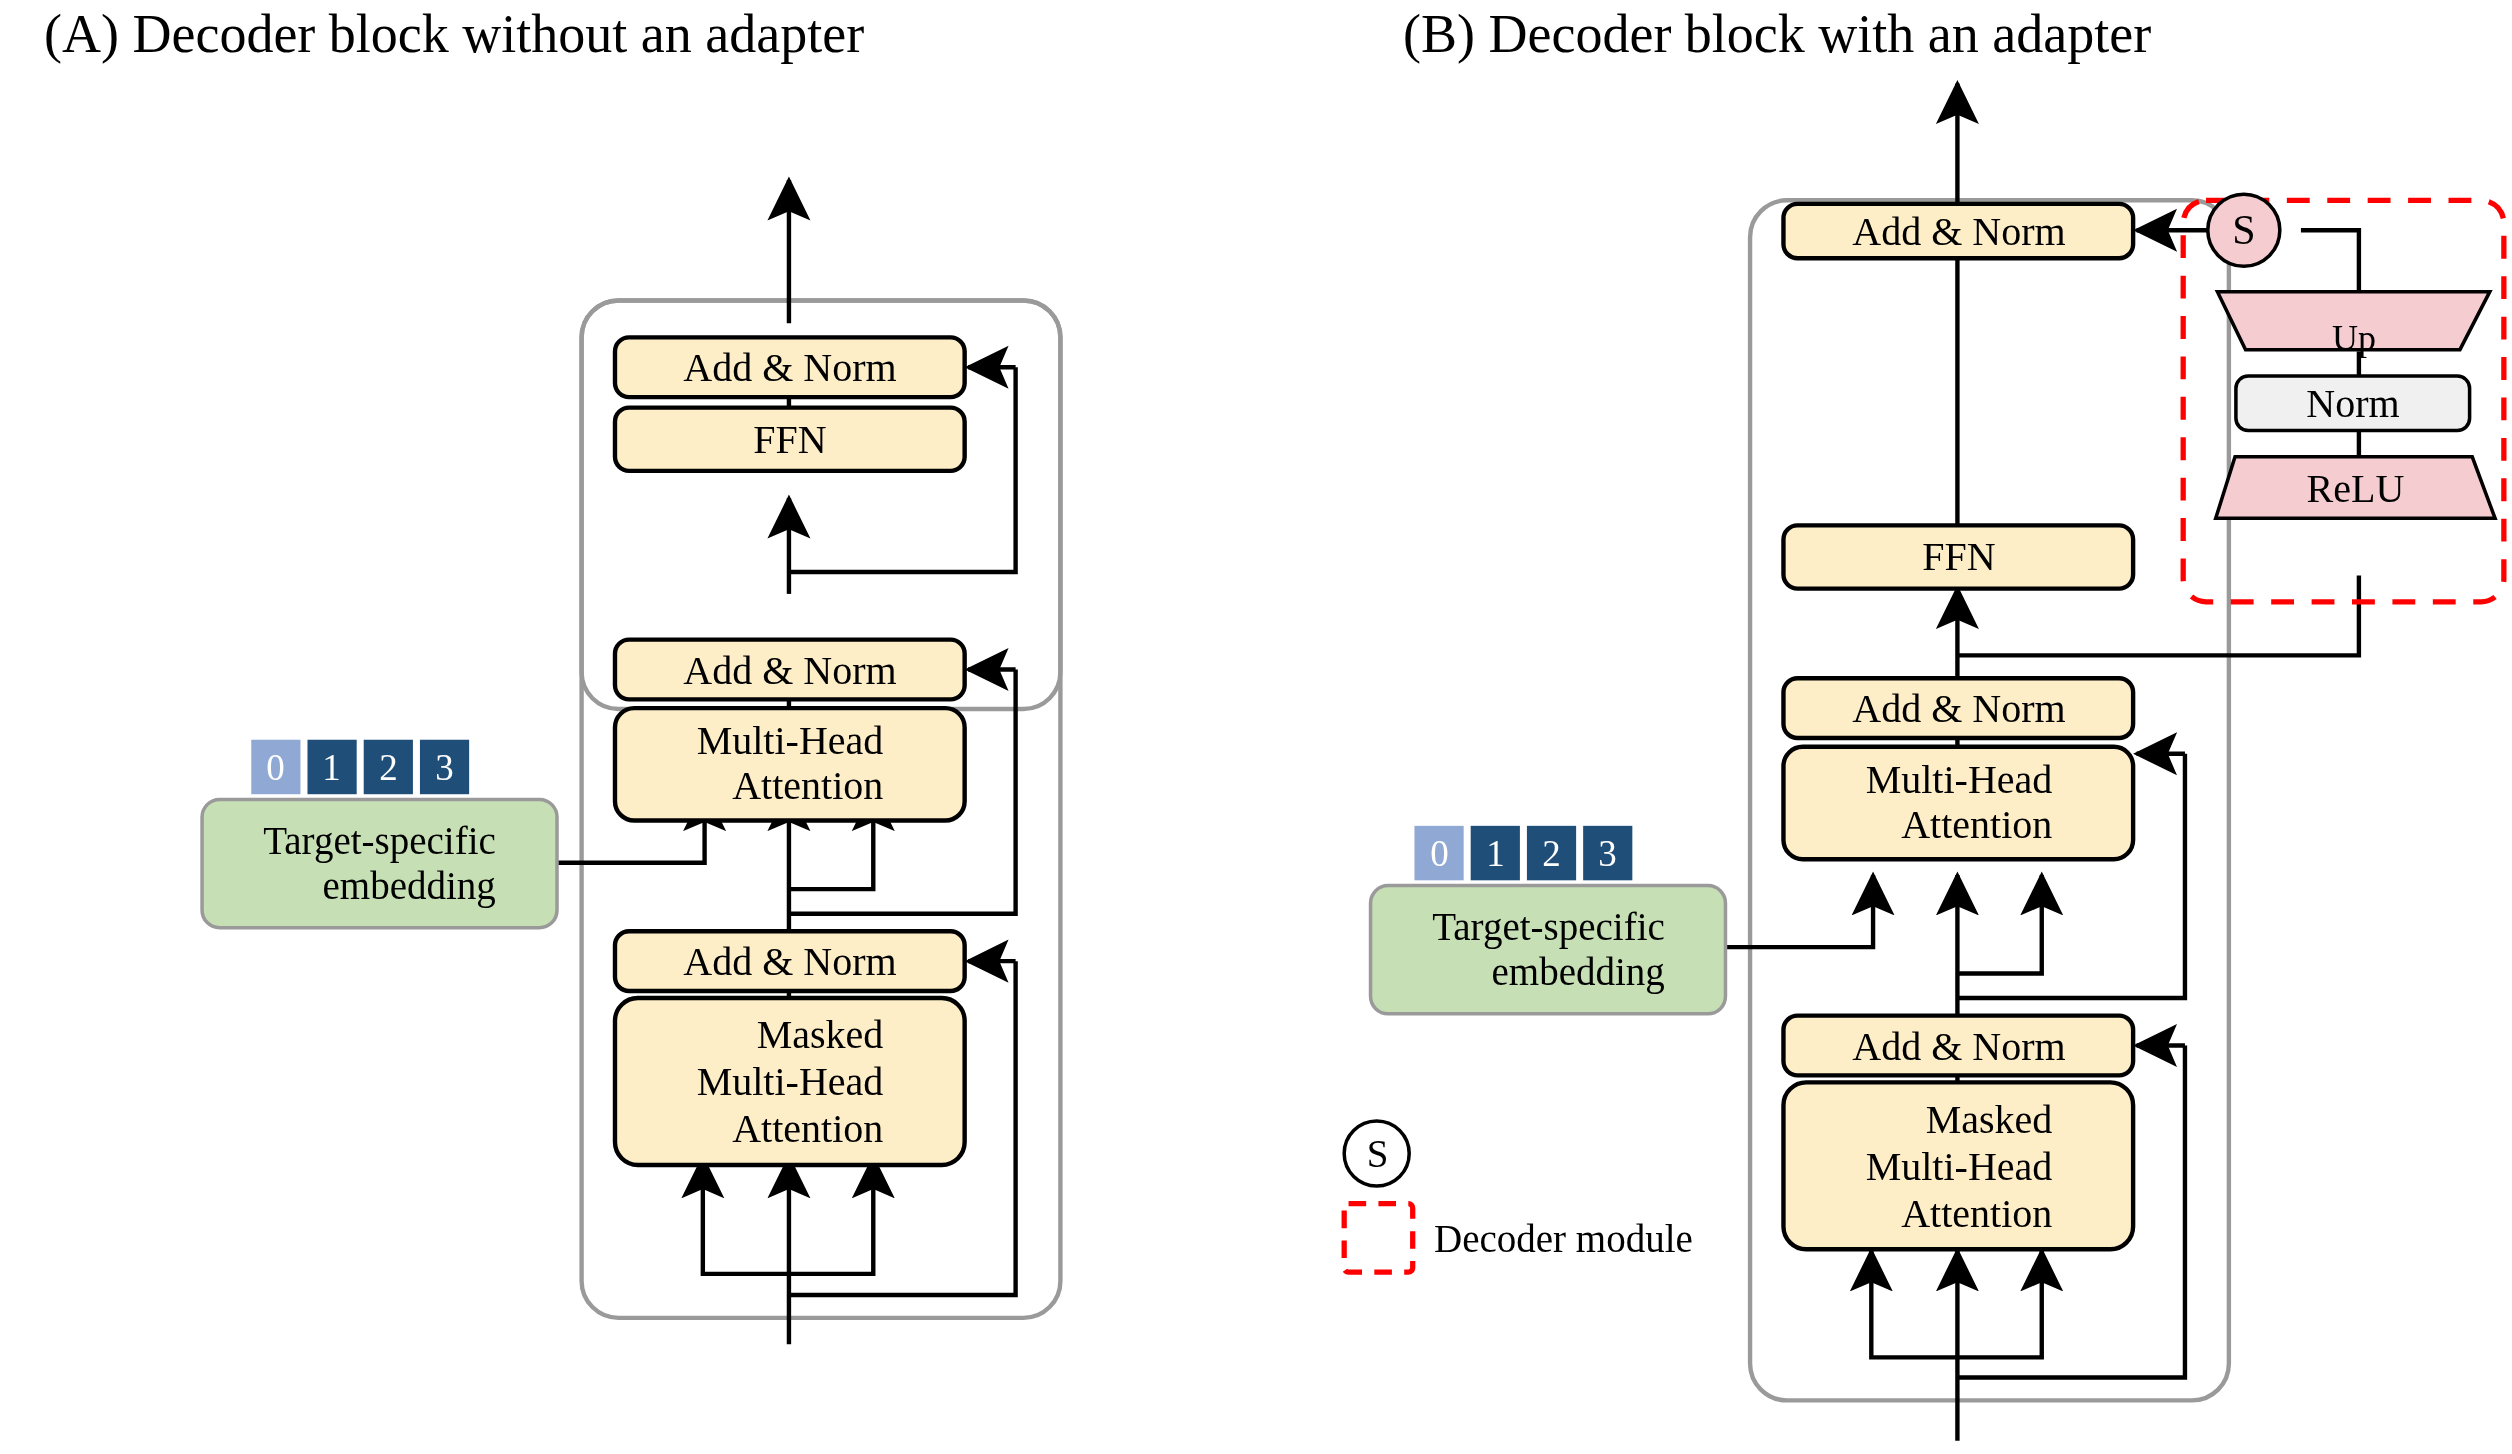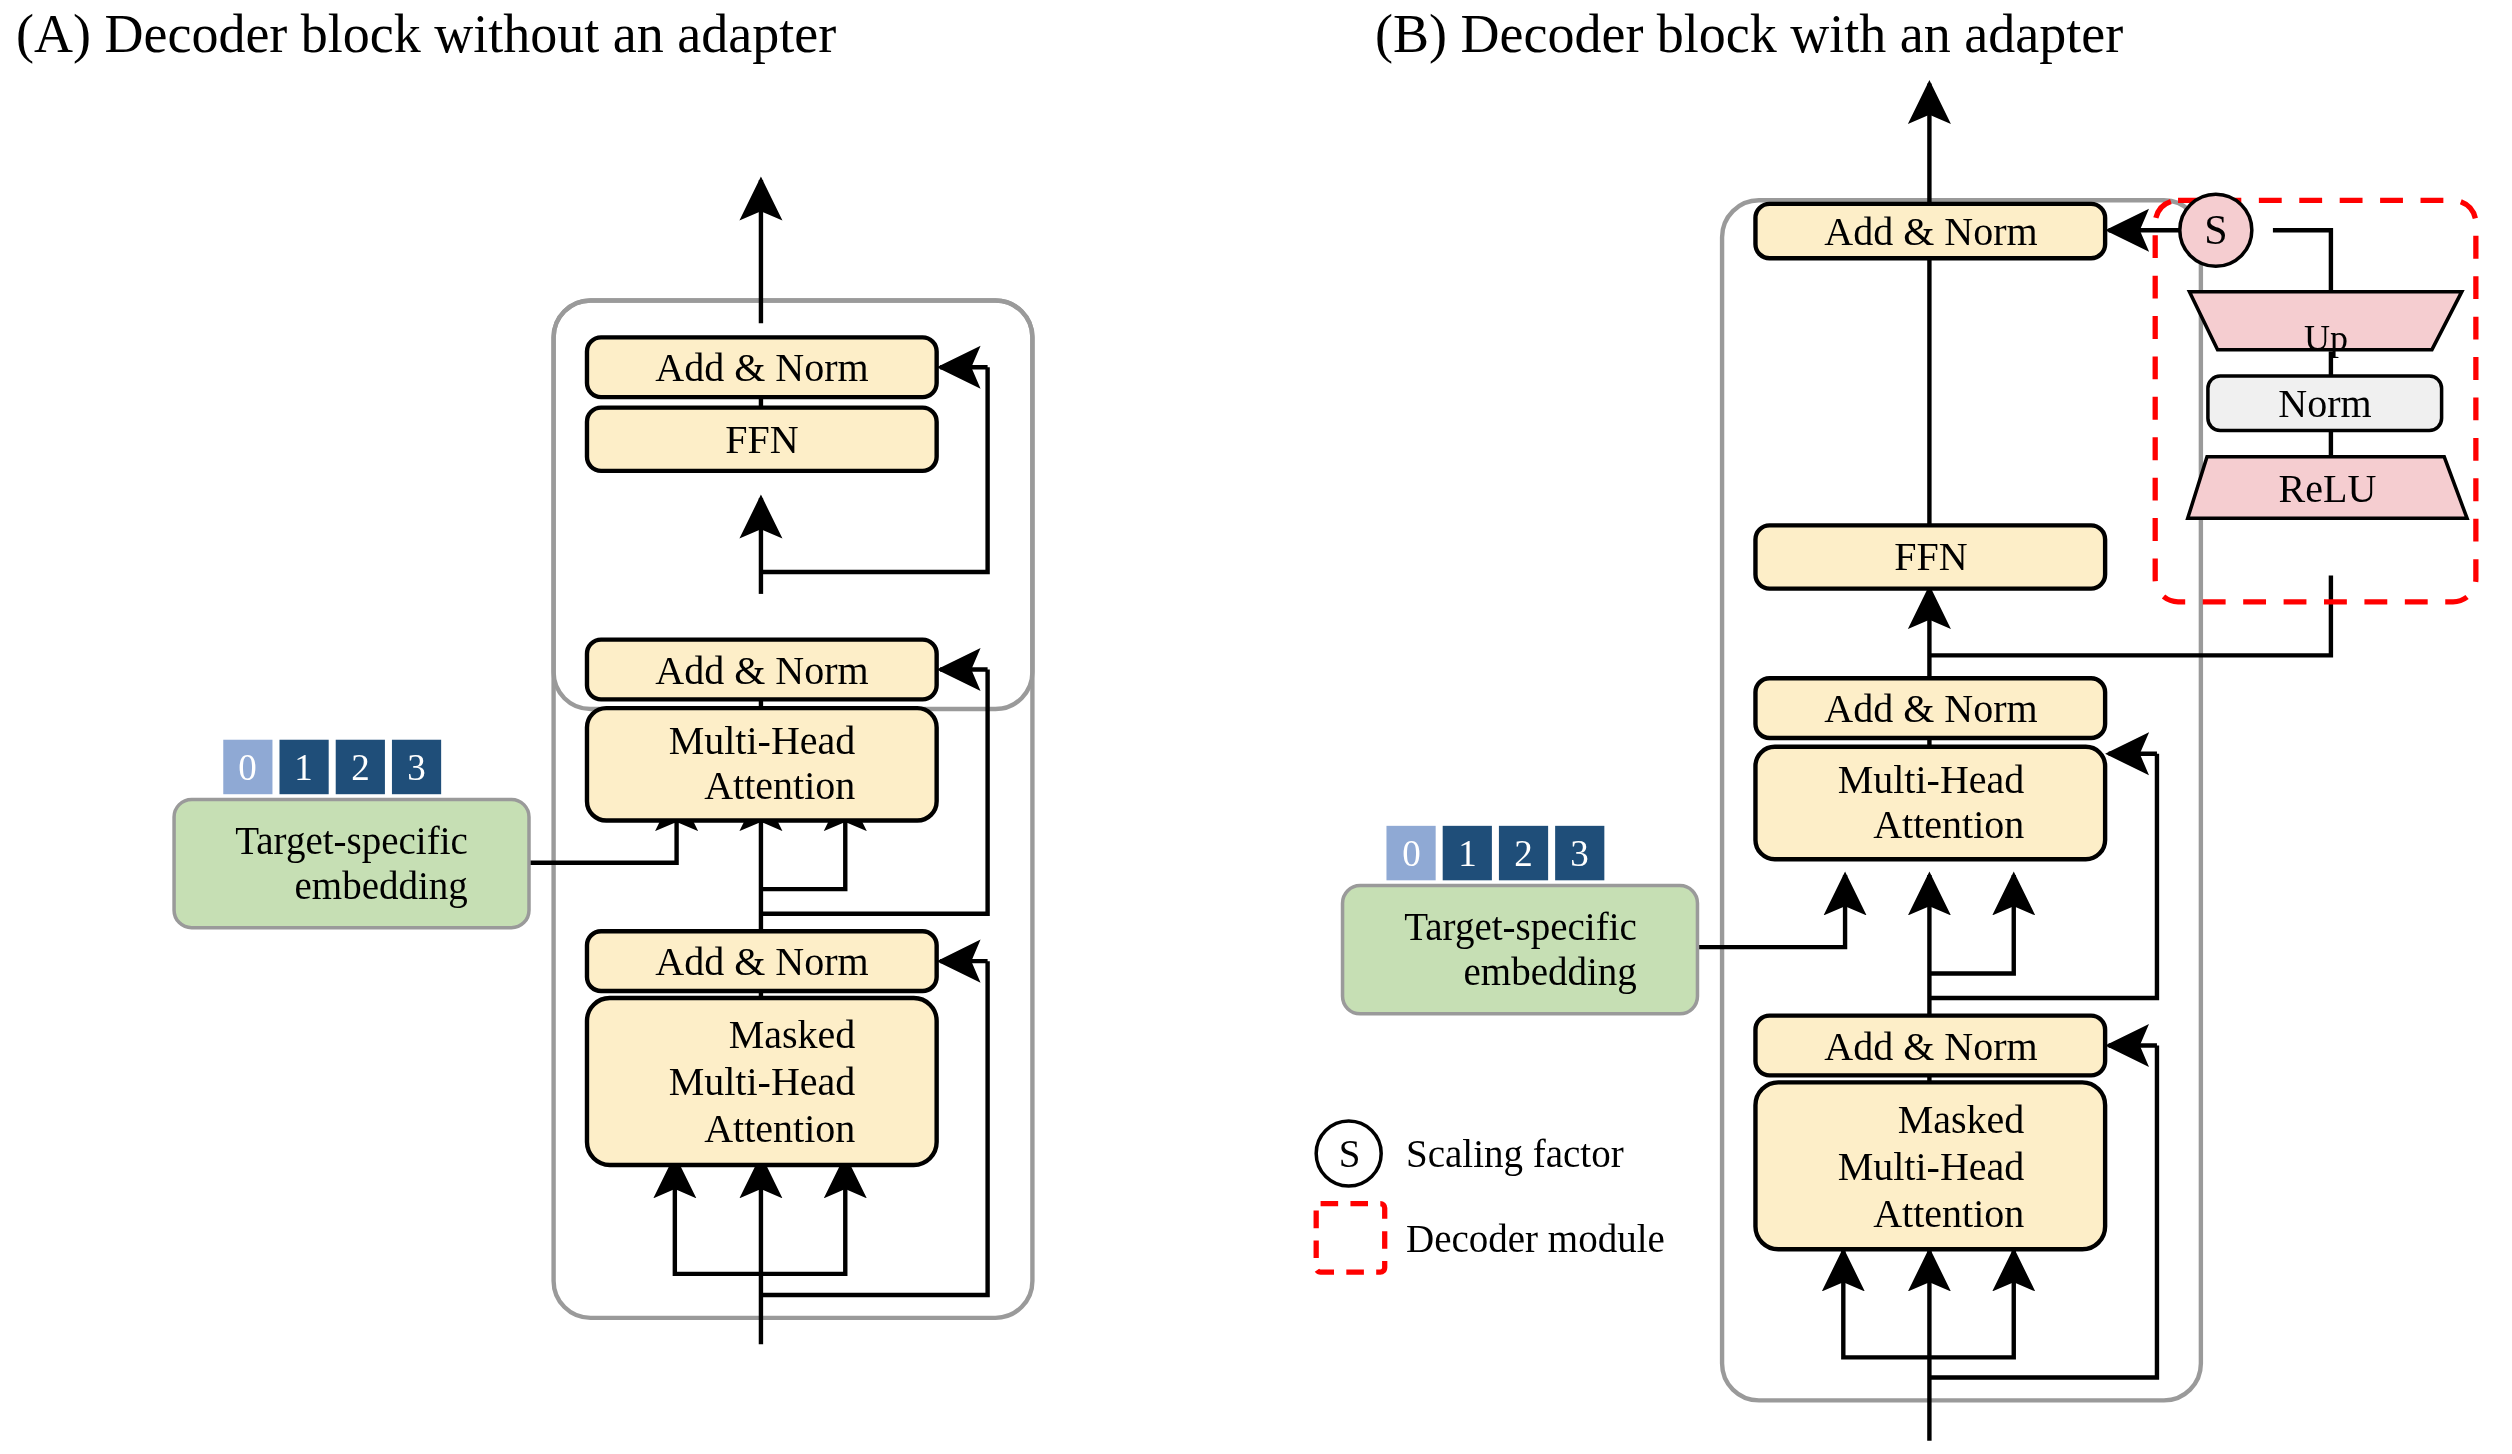--- a/index.html
+++ b/index.html
@@ -1,18 +1,18 @@
 <!DOCTYPE html>
 <html style="font-size:14px"><head>
 <meta charset="utf-8">
 <style>
   html,body{margin:0;padding:0;background:#ffffff;}
   body{width:2512px;height:1454px;position:relative;overflow:hidden;
        font-family:"Liberation Serif","DejaVu Serif",serif;color:#000;}
-  #root{position:absolute;inset:0;}
+  #root{position:absolute;inset:0;margin-left:28px;}
   svg#canvas{position:absolute;left:0;top:0;width:2512px;height:1454px;}
   .ttl{position:absolute;font-size:54px;line-height:1;white-space:nowrap;}
   #title-a{left:16px;top:7px;}
   #title-b{left:1375px;top:7px;}
   .boxlabel{
     position:absolute;display:flex;align-items:center;justify-content:center;
     text-align:right;pointer-events:none;white-space:pre-line;
   }
 </style>
 </head>
@@ -189,17 +189,16 @@
   <div class="boxlabel" style="left:2188px;top:457px;width:279px;height:62px;font-size:40px;">ReLU</div>
 
   <div class="boxlabel" style="left:1387px;top:826px;width:49px;height:54px;font-size:37px;color:#ffffff;">0</div>
   <div class="boxlabel" style="left:1443px;top:826px;width:49px;height:54px;font-size:37px;color:#ffffff;">1</div>
   <div class="boxlabel" style="left:1499px;top:826px;width:49px;height:54px;font-size:37px;color:#ffffff;">2</div>
   <div class="boxlabel" style="left:1555px;top:826px;width:49px;height:54px;font-size:37px;color:#ffffff;">3</div>
   <div class="boxlabel" style="left:1343px;top:886px;width:355px;height:128px;font-size:39px;line-height:1.15;">Target-specific
 embedding</div>
 
   <div class="boxlabel" style="left:1315px;top:1119px;width:69px;height:69px;font-size:39px;">S</div>
-  <div class="boxlabel" style="left:1406px;top:1121px;width:378px;height:65px;font-size:39px;justify-content:flex-start;">Scaling factor</div>
   <div class="boxlabel" style="left:1406px;top:1206px;width:413px;height:65px;font-size:39px;justify-content:flex-start;">Decoder module</div>
 
 </div>
 
 
 </body></html>

